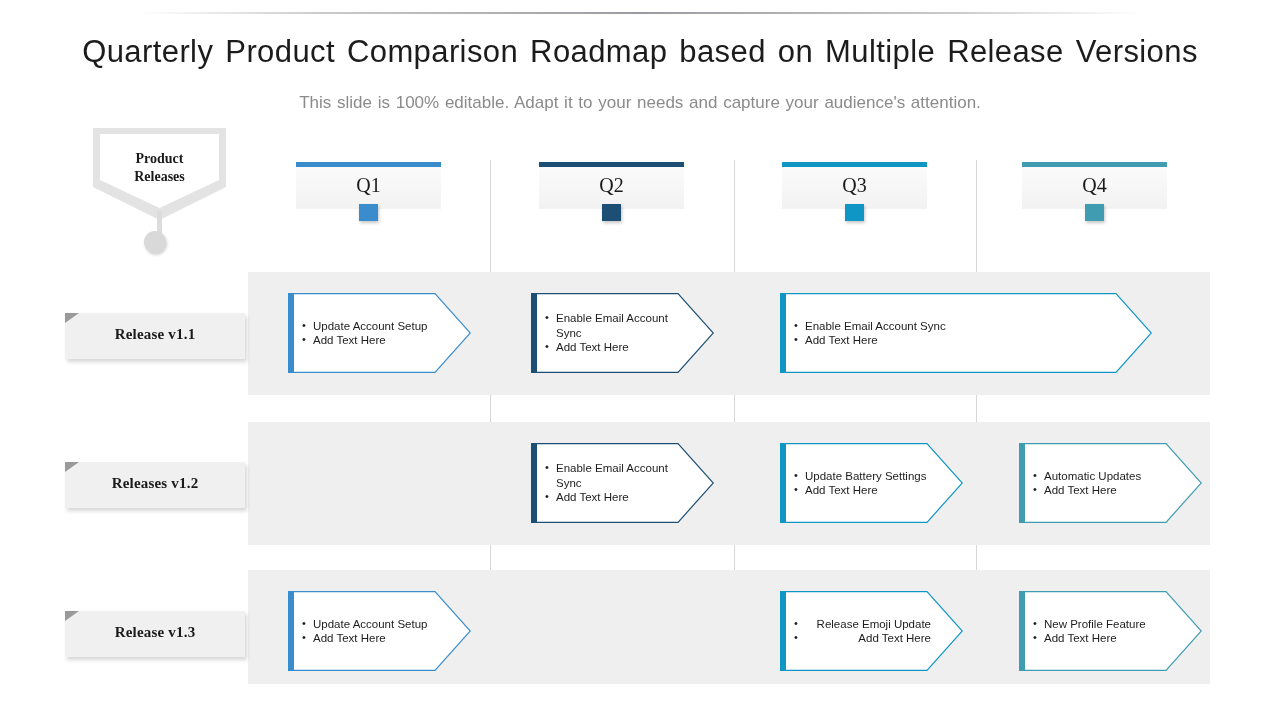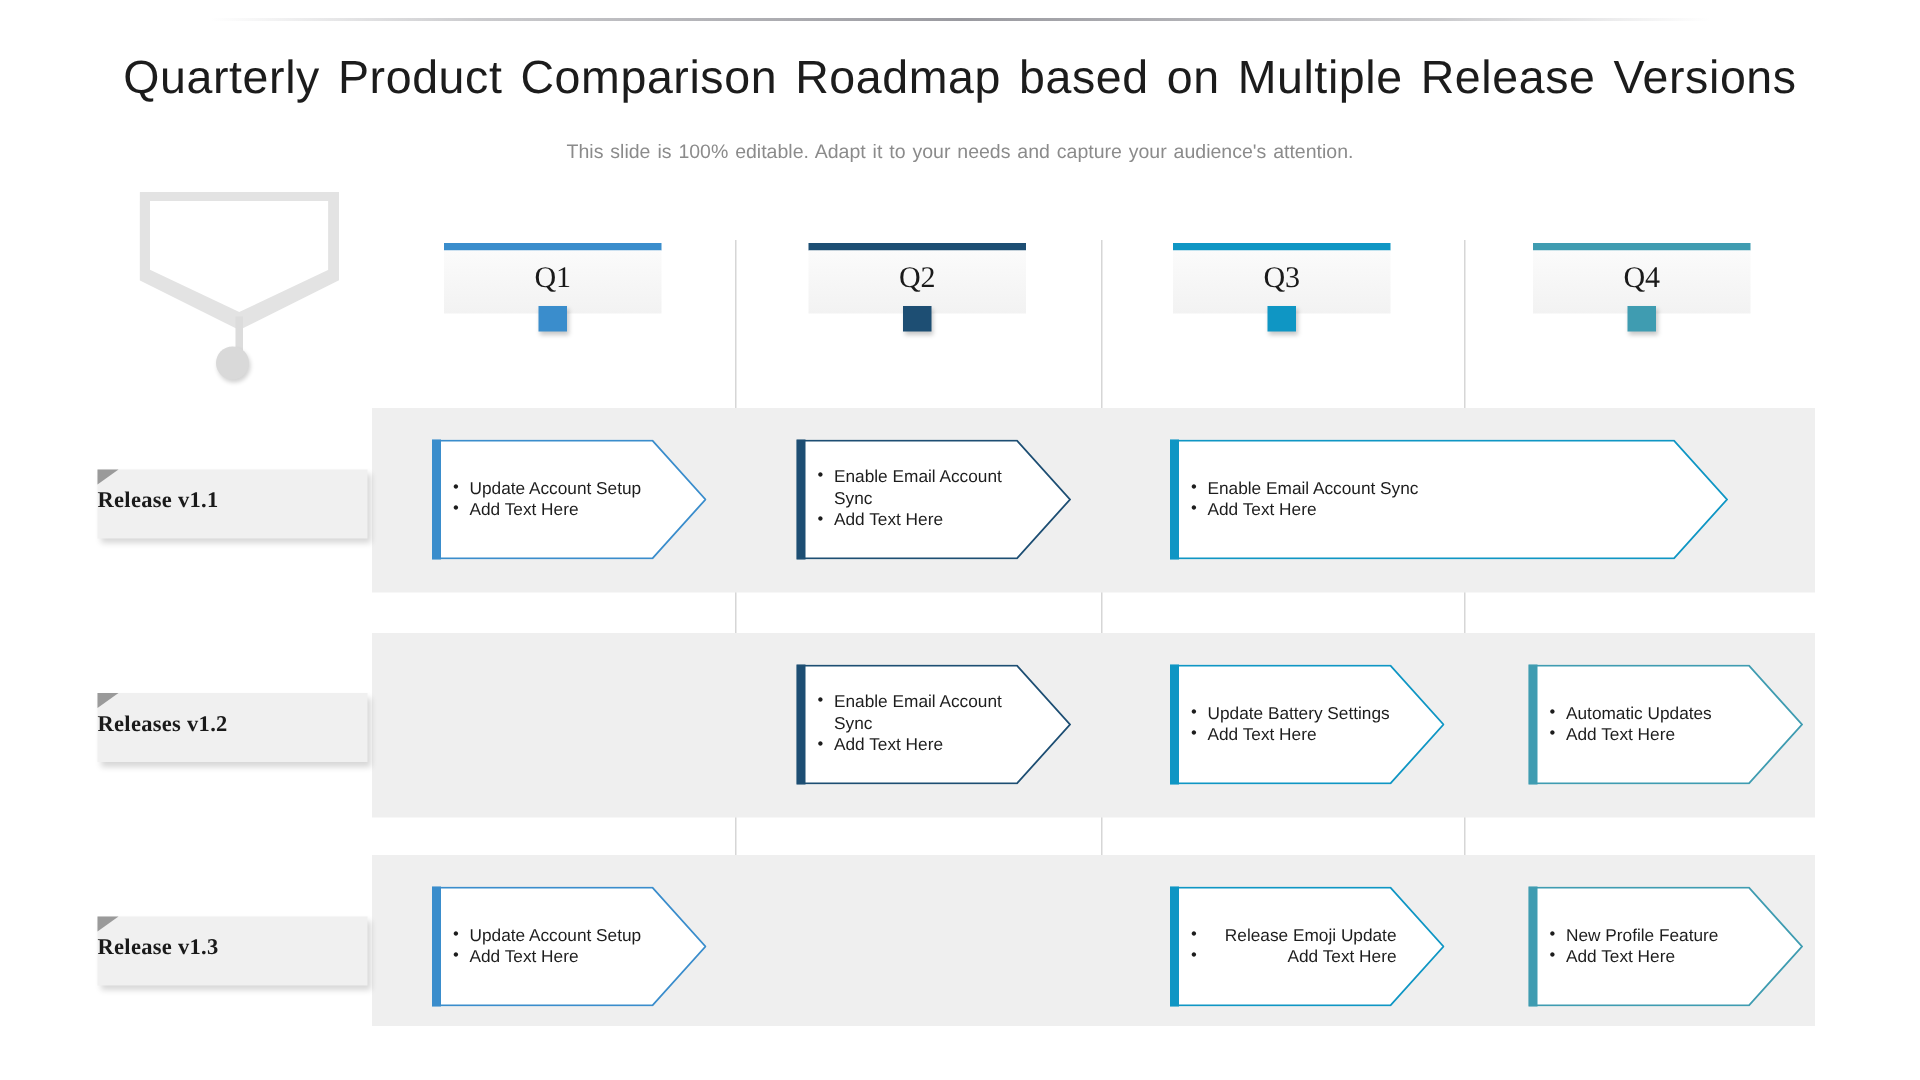--- a/index.html
+++ b/index.html
@@ -45,21 +45,21 @@
     letter-spacing: 0.4px;
     word-spacing: 3px;
     white-space: nowrap;
   }
   .slide-subtitle {
     position: absolute;
     left: 0;
     top: 93px;
     width: 1280px;
     text-align: center;
-    font-size: 13px;
+    font-size: 17px;
     color: #8b8b8b;
     word-spacing: 1px;
   }
 
   
   .banner-wrap {
     position: absolute;
     left: 93px;
     top: 128px;
     width: 135px;
@@ -189,21 +189,21 @@
     width: 0;
     height: 0;
     border-left: 14px solid #9a9a9a;
     border-bottom: 10px solid transparent;
   }
   .rel-text {
     position: absolute;
     left: 0;
     top: 13px;
     width: 180px;
-    text-align: left;
+    text-align: center;
     font-family: "Liberation Serif", serif;
     font-weight: bold;
     font-size: 15px;
     color: #1a1a1a;
     letter-spacing: 0.2px;
   }
 
   
   .arrow {
     position: absolute;
@@ -263,20 +263,24 @@
 
 <div class="top-rule"></div>
 
 <div class="slide-title">Quarterly Product Comparison Roadmap based on Multiple Release Versions</div>
 <div class="slide-subtitle">This slide is 100% editable. Adapt it to your needs and capture your audience's attention.</div>
 
 <div class="banner-wrap">
   <div class="banner-shape">
     <div class="banner-inner"></div>
   </div>
+  <div class="banner-text">
+    <div>Product</div>
+    <div>Releases</div>
+  </div>
   <div class="banner-stem"></div>
   <div class="banner-dot"></div>
 </div>
 
 <div id="columns-layer">
     <div class="qheader" style="left: 296px;">
       <div class="qbar" style="background:#3a8dcc"></div>
       <div class="qbox"></div>
       <div class="qlabel">Q1</div>
     </div>

